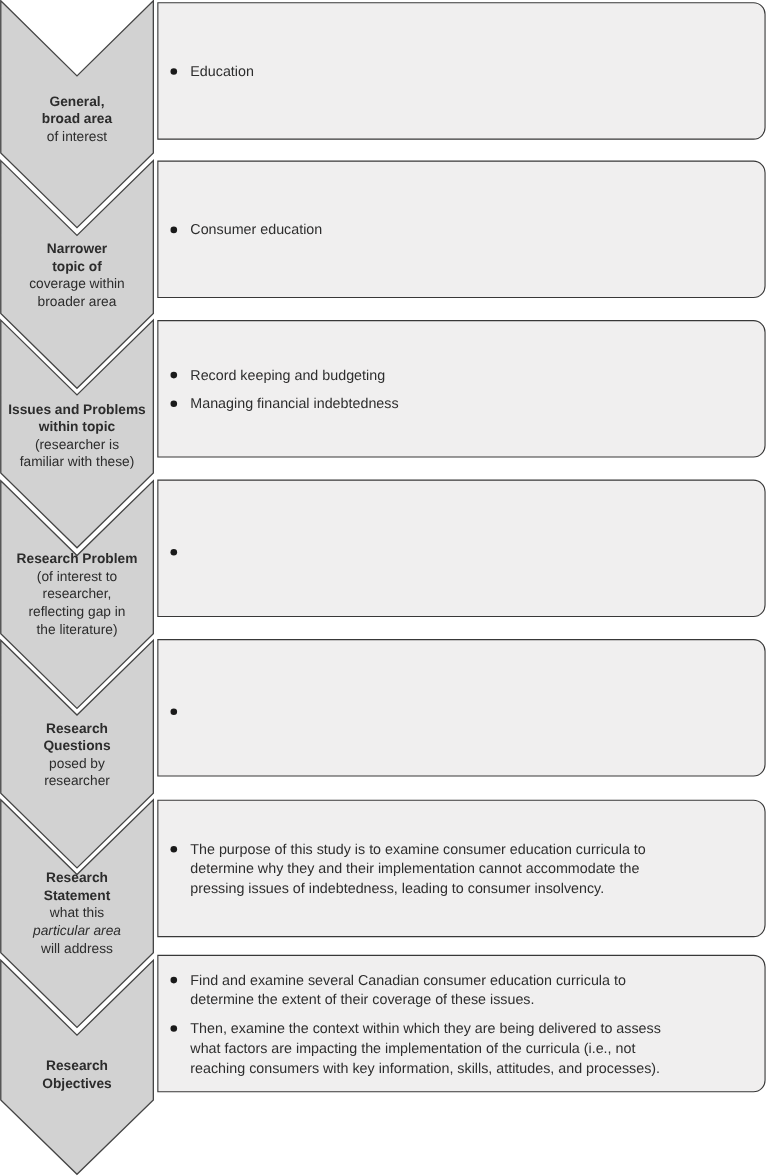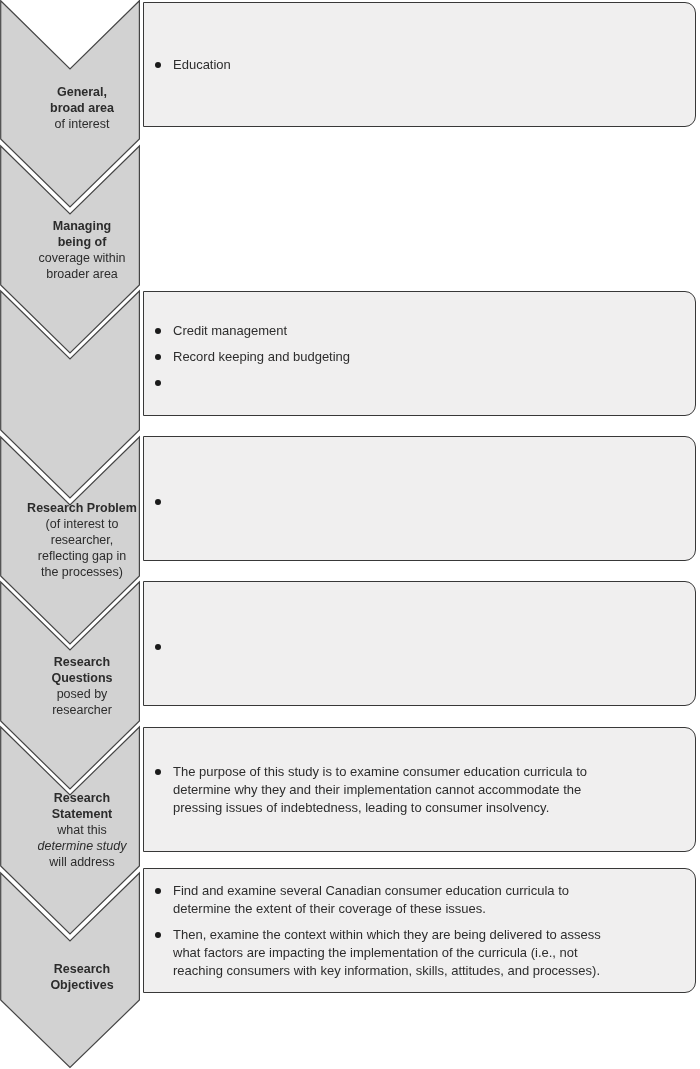--- a/index.html
+++ b/index.html
@@ -16,21 +16,20 @@
     fill:var(--chevron-fill,#d2d2d2);
     stroke:var(--chevron-border,#454545);
     stroke-width:1.2;
   }
   
   .chev-label{
     position:absolute;left:4px;width:132px;
     text-align:center;
     font-size:12.5px;line-height:16px;
     color:var(--label-text,#2c2c2c);
-    margin-left:12px;
   }
   .chev-label .ln{display:block;}
   .b{font-weight:bold;}
   .i{font-style:italic;}
   
   .box{
     position:absolute;left:143px;width:553px;height:125px;
     box-sizing:border-box;
     background:var(--box-fill,#f0efef);
     border:1.4px solid var(--box-border,#383838);
@@ -66,74 +65,83 @@
     <polygon points="0.7,873 70,941 139.4,873 139.4,1000 70,1067.5 0.7,1000"></polygon>
   </svg>
 
   <div class="chev-label" style="top:84px">
     <span class="ln b">General,</span>
     <span class="ln b">broad area</span>
     <span class="ln">of interest</span>
   </div>
 
   <div class="chev-label" style="top:218px">
-    <span class="ln b">Managing</span>
-    <span class="ln b">being of</span>
+    <span class="ln b">Narrower</span>
+    <span class="ln b">topic of</span>
     <span class="ln">coverage within</span>
     <span class="ln">broader area</span>
   </div>
 
+  <div class="chev-label" style="top:364px">
+    <span class="ln b">Issues and Problems</span>
+    <span class="ln b">within topic</span>
+    <span class="ln">(researcher is</span>
+    <span class="ln">familiar with these)</span>
+  </div>
 
   <div class="chev-label" style="top:500px">
     <span class="ln b">Research Problem</span>
     <span class="ln">(of interest to</span>
     <span class="ln">researcher,</span>
     <span class="ln">reflecting gap in</span>
-    <span class="ln">the processes)</span>
+    <span class="ln">the literature)</span>
   </div>
 
   <div class="chev-label" style="top:654px">
     <span class="ln b">Research</span>
     <span class="ln b">Questions</span>
     <span class="ln">posed by</span>
     <span class="ln">researcher</span>
   </div>
 
   <div class="chev-label" style="top:790px">
     <span class="ln b">Research</span>
     <span class="ln b">Statement</span>
     <span class="ln">what this</span>
-    <span class="ln i">determine study</span>
+    <span class="ln i">particular area</span>
     <span class="ln">will address</span>
   </div>
 
   <div class="chev-label" style="top:961px">
     <span class="ln b">Research</span>
     <span class="ln b">Objectives</span>
   </div>
 
   <div class="box" style="top:2px">
     <div class="bullet">
       <span class="dot"></span>
       <span class="btxt">Education</span>
     </div>
   </div>
 
+  <div class="box" style="top:146px">
+    <div class="bullet">
+      <span class="dot"></span>
+      <span class="btxt">Consumer education</span>
+    </div>
+  </div>
 
   <div class="box" style="top:291px">
-    <div class="bullet">
-      <span class="dot"></span>
-      <span class="btxt">Credit management</span>
-    </div>
     <div class="bullet">
       <span class="dot"></span>
       <span class="btxt">Record keeping and budgeting</span>
     </div>
     <div class="bullet">
       <span class="dot"></span>
+      <span class="btxt">Managing financial indebtedness</span>
     </div>
   </div>
 
   <div class="box" style="top:436px">
     <div class="bullet">
       <span class="dot"></span>
     </div>
   </div>
 
   <div class="box" style="top:581px">

